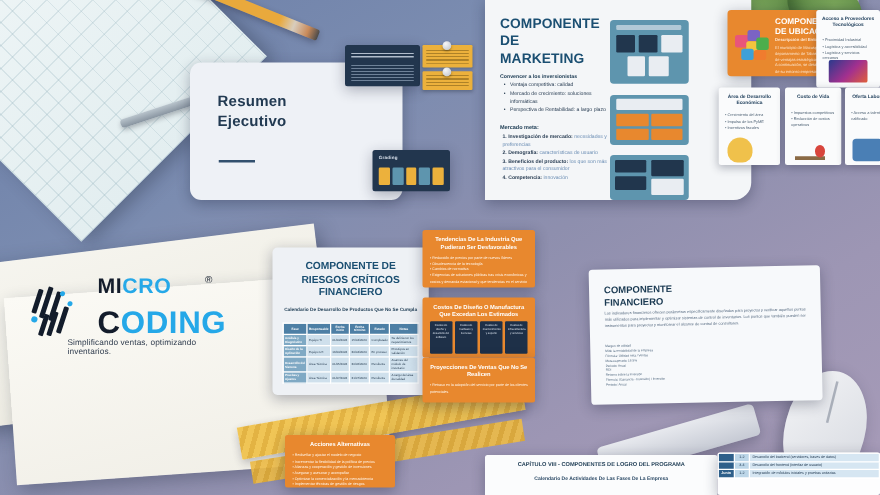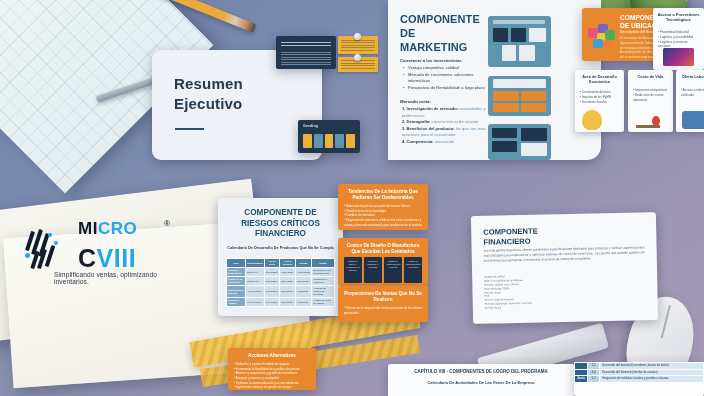--- a/index.html
+++ b/index.html
@@ -87,21 +87,21 @@
     transform: rotate(-16deg); box-shadow: 0 4px 10px rgba(30,35,55,.3);
   }
 
   
   .card { position: absolute; box-shadow: 0 3px 11px rgba(25,32,55,.32); overflow: hidden; }
   .card.white { background: #f0f3f7; }
   .card.orange{ background: #e8882e; }
 
   
   #resumen { left: 152px; top: 50px; width: 170px; height: 110px; background:#eef1f6; border-radius: 9px; }
-  #resumen .t { position:absolute; left: 22px; top: 24px; font-size: 15px; font-weight: 700; color:#223a52; line-height: 1.32; letter-spacing:.2px; }
+  #resumen .t { position:absolute; left: 22px; top: 24px; font-size: 12px; font-weight: 700; color:#223a52; line-height: 1.32; letter-spacing:.2px; }
   #resumen .rule { position:absolute; left: 23px; top: 78px; width: 29px; height: 1.5px; background:#32506e; }
 
   
   #darknote { left: 276px; top: 36px; width: 60px; height: 33px; background:#22364e; border-radius:2px; }
   #darknote .h { position:absolute; left:5px; top:5px; right:5px; height:5px;
     background: repeating-linear-gradient(0deg,#c9d4e2 0 1.2px, transparent 1.2px 2.6px); opacity:.85;}
   #darknote .b { position:absolute; left:5px; top:15px; right:5px; height:14px;
     background: repeating-linear-gradient(0deg,#8fa2b8 0 1px, transparent 1px 2.4px); opacity:.7;}
   .sticky { position:absolute; background:#ecb13c; border-radius:1px; box-shadow:0 1px 3px rgba(20,25,40,.3); }
   .sticky i { position:absolute; left:3px; right:3px; top:3px; bottom:3px;
@@ -234,21 +234,21 @@
       <i style="left:18px;top:4px;width:4px;height:24px;"></i>
       <i style="left:9px;top:22px;width:4px;height:18px;"></i>
       <i style="left:16px;top:20px;width:4px;height:20px;"></i>
       <i style="left:24px;top:16px;width:4px;height:22px;"></i>
       <i class="c" style="left:1px;top:24px;width:5px;height:5px;"></i>
       <i class="c" style="left:24px;top:4px;width:4px;height:4px;"></i>
       <i class="c" style="left:30px;top:12px;width:4px;height:4px;"></i>
     </div>
     <div class="row l1"><span>MI</span><b>CRO</b></div>
     <div class="reg">®</div>
-    <div class="row l2"><span>C</span><b>VIII</b></div>
+    <div class="row l2"><span>C</span><b>ODING</b></div>
     <div class="tag">Simplificando ventas, optimizando inventarios.</div>
   </div>
 
   <div class="card white" id="resumen">
     <div class="t" id="resumen-title">Resumen<br>Ejecutivo</div>
     <div class="rule"></div>
   </div>
 
   <div class="card" id="darknote">
     <div class="h"></div>

